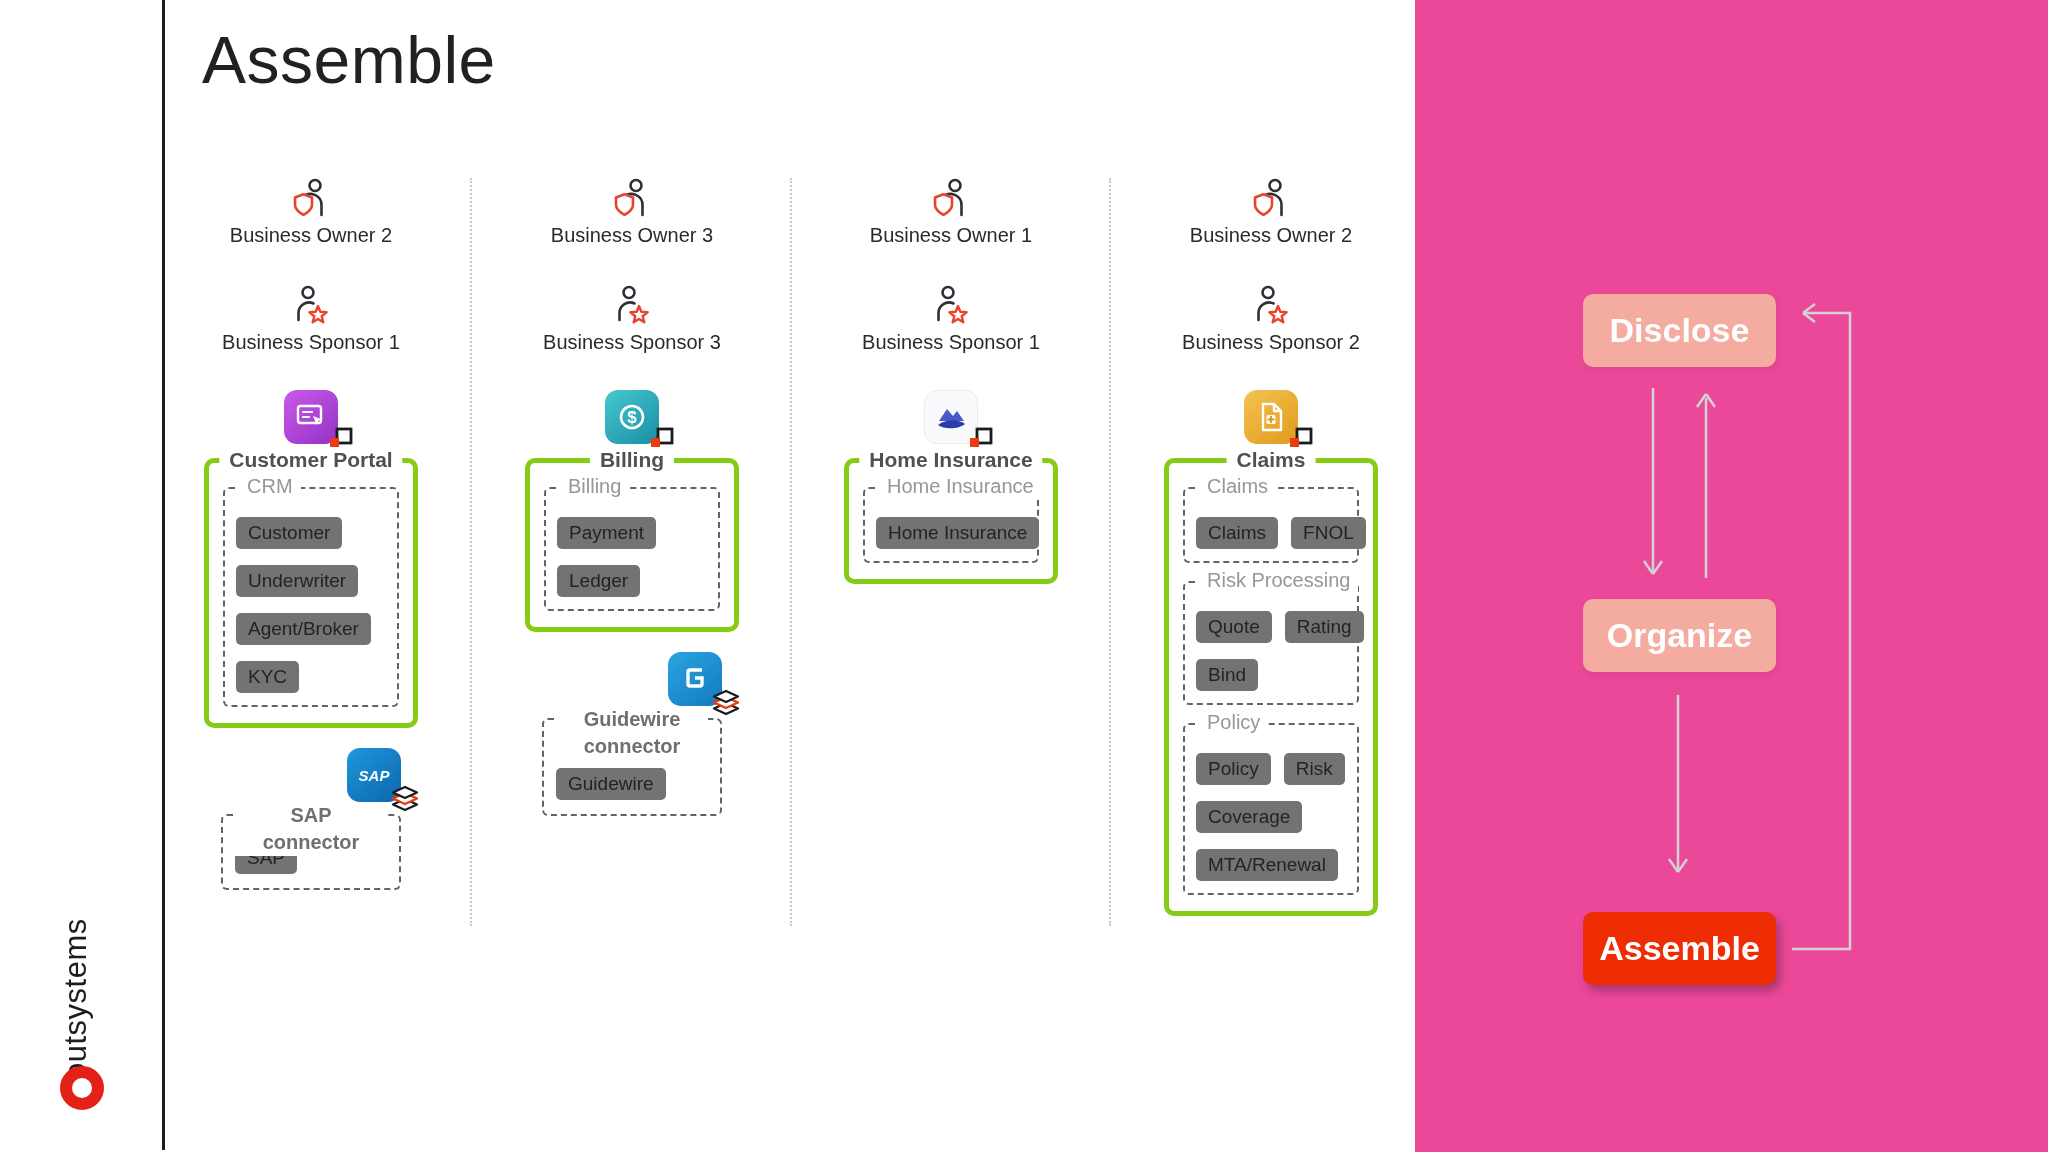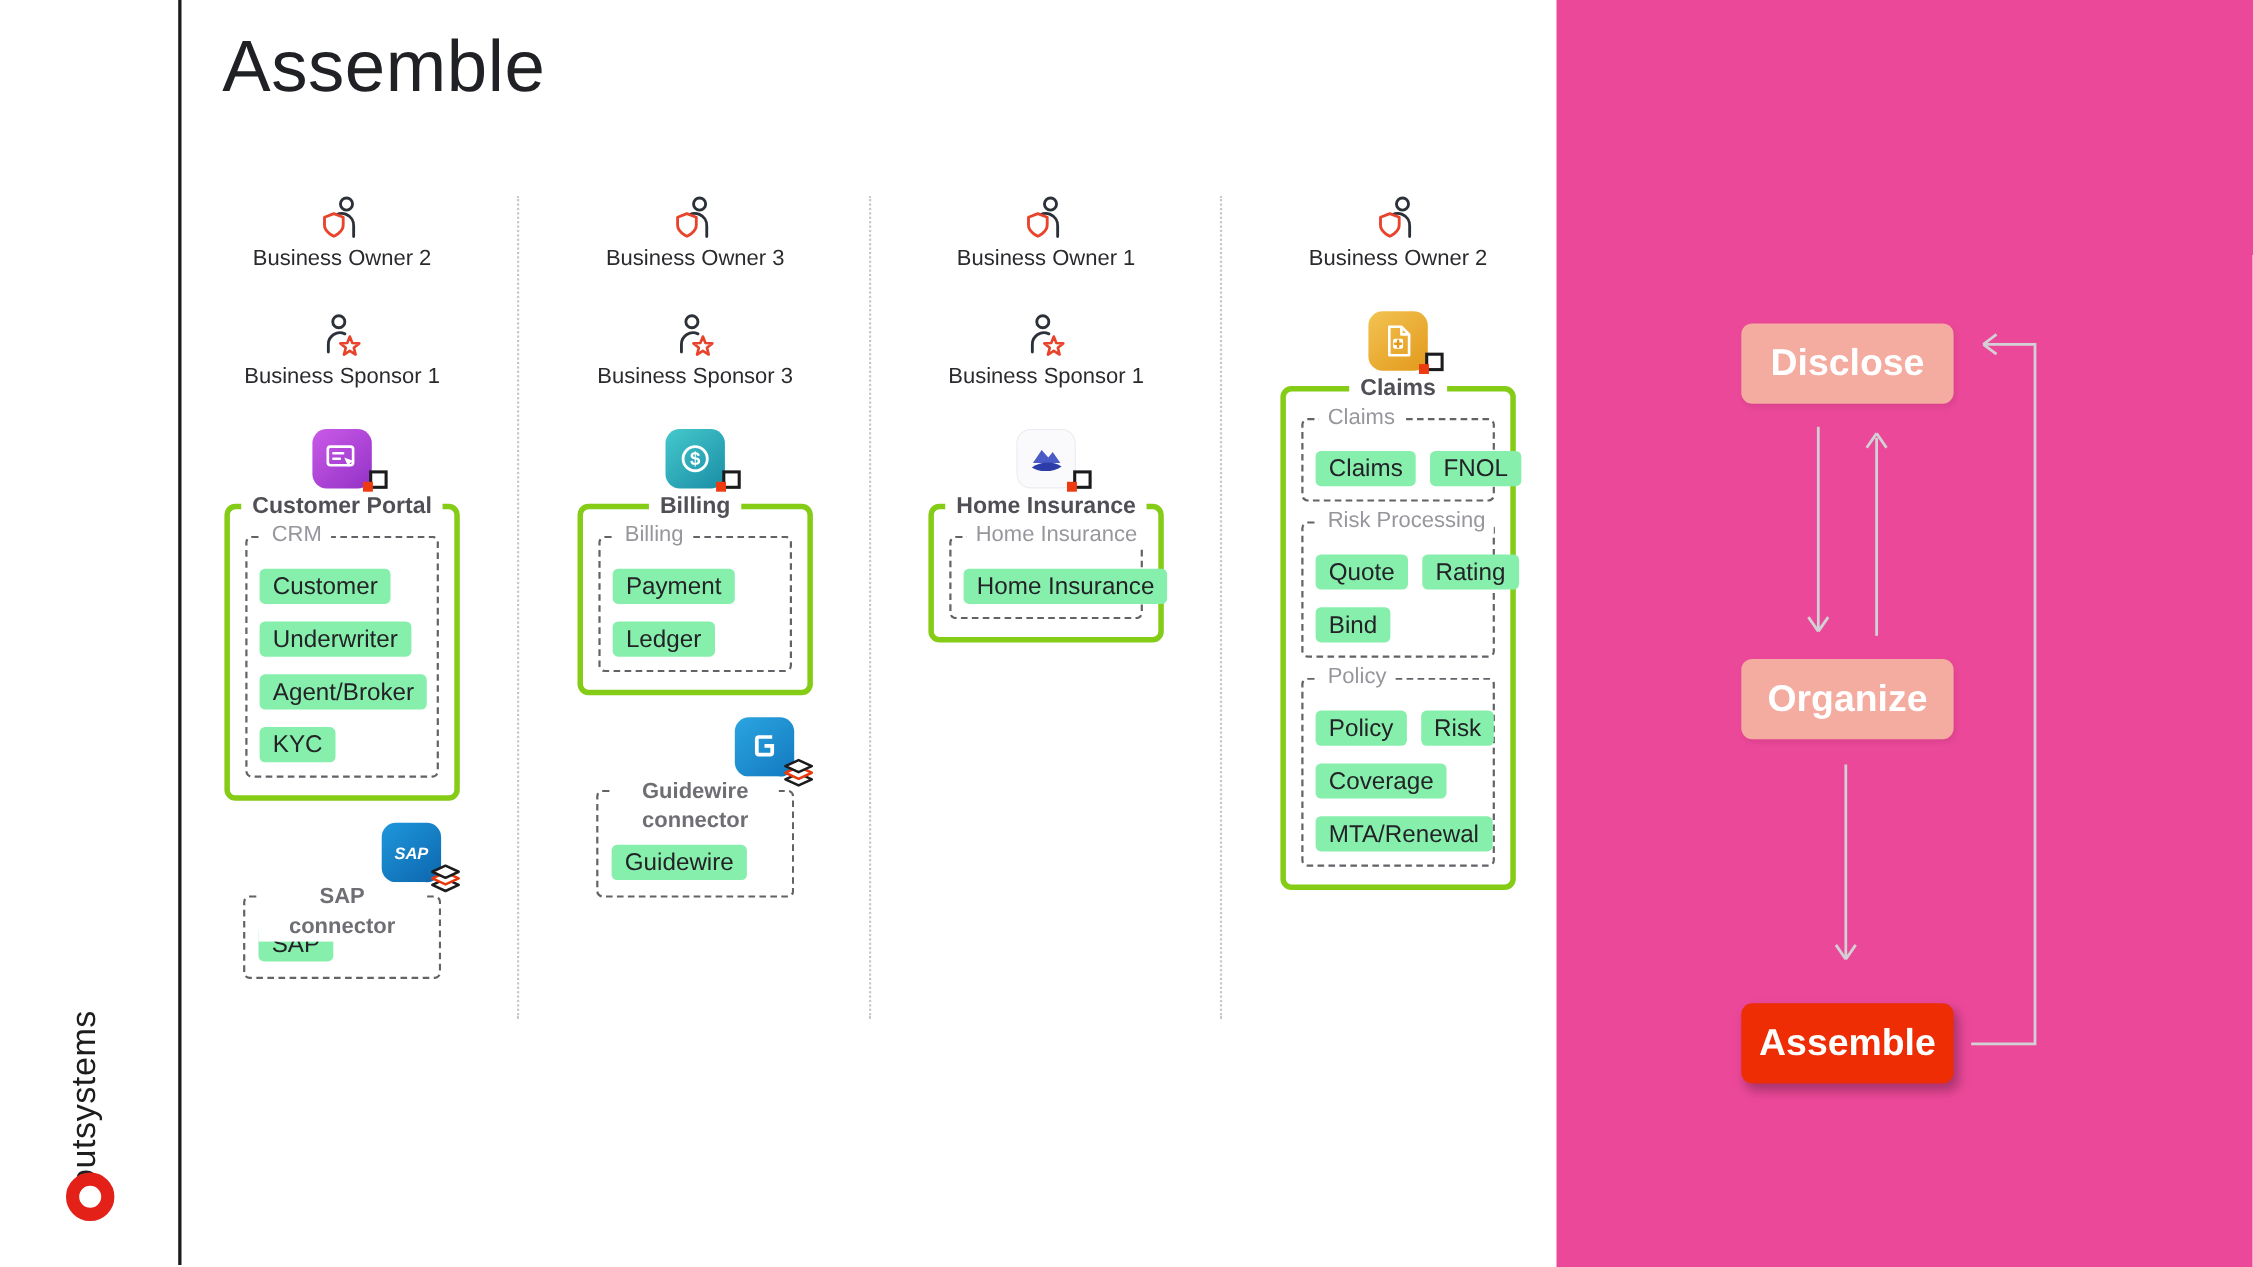--- a/index.html
+++ b/index.html
@@ -40,21 +40,21 @@
     border:5px solid #84cc16;border-radius:10px;padding:24px 14px 16px}
   .app-title{position:absolute;top:-15px;left:50%;transform:translateX(-50%);background:#fff;
     padding:0 10px;font-size:21px;font-weight:bold;color:#4f4f55;white-space:nowrap}
 
   .module{position:relative;border:2px dashed #626267;border-radius:6px;padding:28px 11px 12px;margin-bottom:18px}
   .module:last-child{margin-bottom:0}
   .module-label{position:absolute;top:-14px;left:14px;background:#fff;padding:0 8px;
     font-size:20px;color:#96969c;white-space:nowrap}
   .chip-row{display:flex;gap:13px;margin-bottom:16px}
   .chip-row:last-child{margin-bottom:0}
-  .chip{background:#86efac;border-radius:5px;padding:5px 12px;font-size:22px;color:#232327;white-space:nowrap;line-height:22px}
+  .chip{background:#737373;border-radius:5px;padding:5px 12px;font-size:19px;color:#232327;white-space:nowrap;line-height:22px}
 
   .connector{display:flex;flex-direction:column;align-items:flex-end;margin-top:20px}
   .connector .app-icon-wrap{margin-top:0}
   .connector-box{position:relative;margin-top:12px;width:180px;background:#fff;
     border:2px dashed #626267;border-radius:6px;padding:26px 12px 14px}
   .connector-box.two-line{padding-top:48px}
   .connector-label{position:absolute;top:-14px;left:50%;transform:translateX(-50%);
     width:max-content;max-width:152px;text-align:center;background:#fff;padding:0 6px;
     font-size:20px;font-weight:bold;color:#6e6e74;line-height:27px}
 
@@ -270,20 +270,30 @@
       <div class="col" style="left: 1111px;">
         <div class="persona">
           <span class="icon">
             <svg width="48" height="46" viewBox="0 0 48 46">
               <circle cx="28" cy="9.5" r="5.5" fill="#fff" stroke="#2c3137" stroke-width="2.6"></circle>
               <path d="M34.5 39 V29.5 A11 11 0 0 0 15.5 21.5" fill="none" stroke="#2c3137" stroke-width="2.6" stroke-linecap="round"></path>
               <path d="M8 21.5 L16.5 18.2 L25 21.5 V28.5 C25 35 16.5 38.8 16.5 38.8 C16.5 38.8 8 35 8 28.5 Z" fill="#fff" stroke="#e8432b" stroke-width="2.6" stroke-linejoin="round"></path>
             </svg>
           </span>
           <div class="label">Business Owner 2</div>
+        </div>
+        <div class="persona sponsor">
+          <span class="icon">
+            <svg width="48" height="46" viewBox="0 0 48 46">
+              <circle cx="21" cy="9.5" r="5.5" fill="#fff" stroke="#2c3137" stroke-width="2.6"></circle>
+              <path d="M11.5 37 V30 A10.5 10.5 0 0 1 26.5 20.5" fill="none" stroke="#2c3137" stroke-width="2.6" stroke-linecap="round"></path>
+              <polygon points="31,23 33.3,28.8 39.6,29.2 34.7,33.2 36.3,39.3 31,35.9 25.7,39.3 27.3,33.2 22.4,29.2 28.7,28.8" fill="#fff" stroke="#e8432b" stroke-width="2.4" stroke-linejoin="round"></polygon>
+            </svg>
+          </span>
+          <div class="label">Business Sponsor 2</div>
         </div>
         <div class="app-icon-wrap">
           <div class="icon-tile tile-claims">
             <svg width="34" height="34" viewBox="0 0 34 34">
               <path d="M9 4 h11 l7 7 v19 h-18 z" fill="none" stroke="#fff" stroke-width="2.4" stroke-linejoin="round"></path>
               <path d="M20 4 v7 h7" fill="none" stroke="#fff" stroke-width="2.4" stroke-linejoin="round"></path>
               <rect x="12.5" y="15" width="9" height="9" rx="1.5" fill="#fff"></rect>
               <path d="M17 16.8 v5.4 M14.3 19.5 h5.4" stroke="#e2991c" stroke-width="2.2" stroke-linecap="round" fill="none"></path>
             </svg>
           </div>

